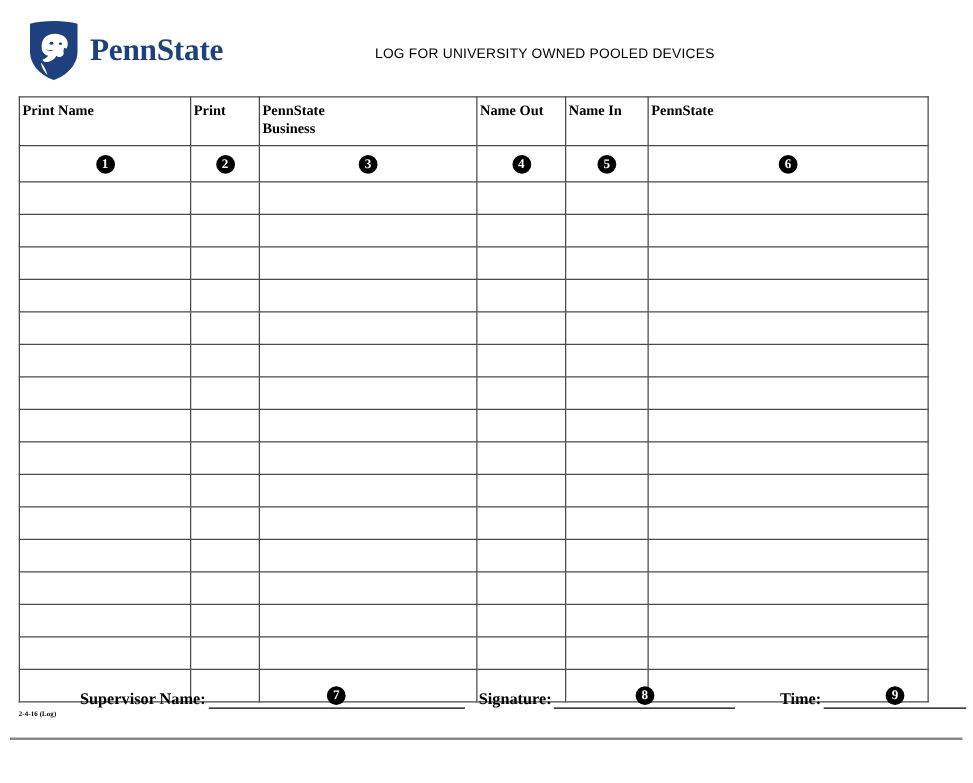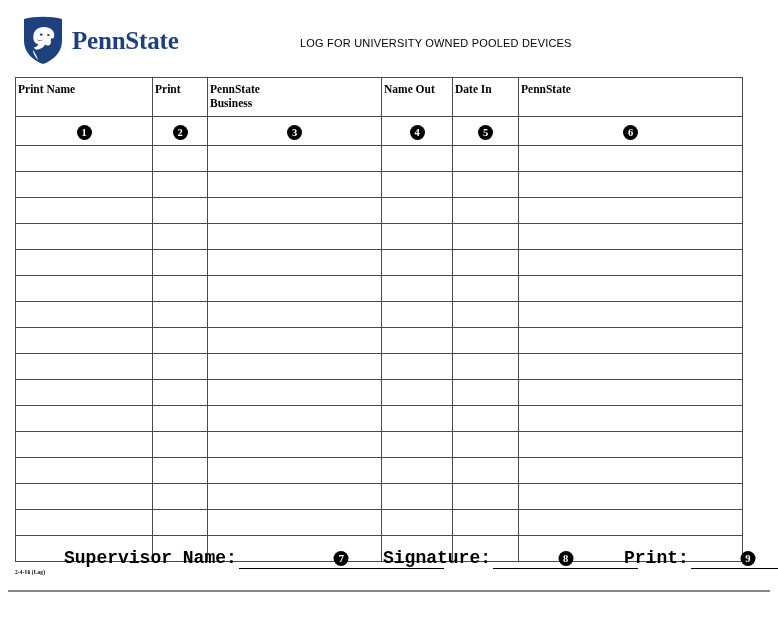--- a/index.html
+++ b/index.html
@@ -95,22 +95,22 @@
     font-family:"Liberation Sans", sans-serif;
     font-size:13px;font-weight:700;
     color:#000;
   }
   .field{
     position:absolute;
     display:flex;align-items:flex-end;
     white-space:nowrap;
   }
   .field-label{
-    font-family:Liberation Mono, monospace;
-    font-size:18px;font-weight:700;
+    font-family:Liberation Serif, serif;
+    font-size:13px;font-weight:700;
     line-height:1;
     padding-bottom:2px;
   }
   .field-line{
     position:relative;
     border-bottom:1.4px solid #000;
     height:17px;
     margin-left:2px;
   }
   .field-line .badge{
@@ -184,21 +184,21 @@
     </colgroup>
     <thead>
       <tr>
         <th>Print Name</th>
         <th>Print</th>
         <th>
           <div>PennState</div>
           <div>Business</div>
         </th>
         <th>Name Out</th>
-        <th>Date In</th>
+        <th>Name In</th>
         <th>PennState</th>
       </tr>
     </thead>
     <tbody>
       <tr class="badge-row">
         <td><span class="badge">1</span></td>
         <td><span class="badge">2</span></td>
         <td><span class="badge">3</span></td>
         <td><span class="badge">4</span></td>
         <td><span class="badge">5</span></td>
@@ -346,21 +346,21 @@
     </div>
 
     <div class="field f-signature">
       <span class="field-label">Signature:</span>
       <span class="field-line">
         <span class="badge">8</span>
       </span>
     </div>
 
     <div class="field f-date">
-      <span class="field-label">Print:</span>
+      <span class="field-label">Time:</span>
       <span class="field-line">
         <span class="badge">9</span>
       </span>
     </div>
   </div>
 
   <div class="revcode">2-4-16 (Log)</div>
 
   <div class="bottom-rule"></div>
 </div>

